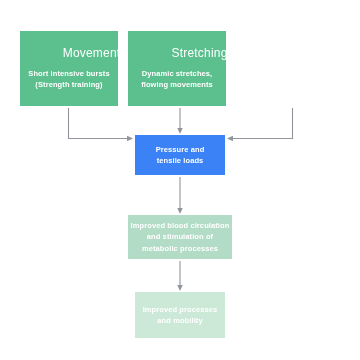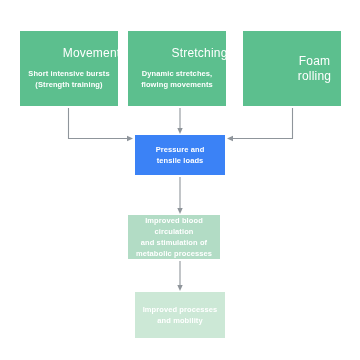--- a/index.html
+++ b/index.html
@@ -71,21 +71,21 @@
   #node-loads {
     left: 135px;
     top: 135px;
     width: 90px;
     height: 40px;
     background: #3b82f6;
   }
   #node-circulation {
     left: 128px;
     top: 215px;
-    width: 92px;
+    width: 104px;
     height: 44px;
     background: #b2dcc5;
   }
   #node-recovery {
     left: 135px;
     top: 292px;
     width: 90px;
     height: 46px;
     background: #cce8d6;
   }
@@ -150,23 +150,20 @@
     <div class="node-sub">Short intensive bursts
 (Strength training)</div>
   </div>
 
   <div class="node" id="node-stretching">
     <div class="node-title">Stretching</div>
     <div class="node-sub">Dynamic stretches,
 flowing movements</div>
   </div>
 
-  <div class="node" id="node-foam-rolling">
-    <div class="node-title">Foam rolling</div>
-  </div>
 
   <div class="node" id="node-loads">
     <div class="node-sub">Pressure and
 tensile loads</div>
   </div>
 
   <div class="node" id="node-circulation">
     <div class="node-sub">Improved blood circulation
 and stimulation of
 metabolic processes</div>

